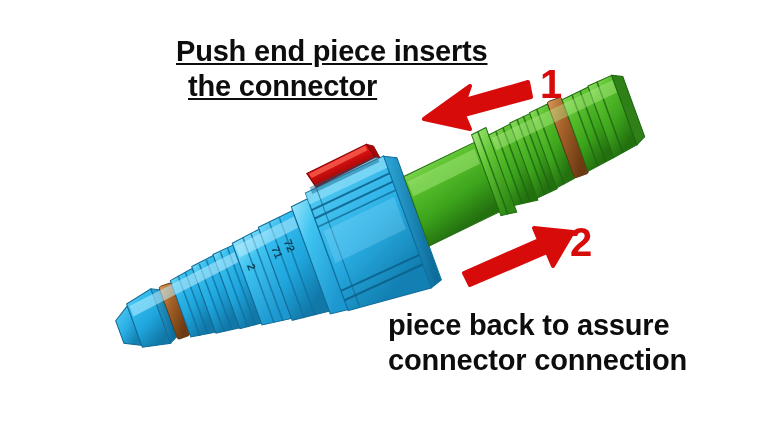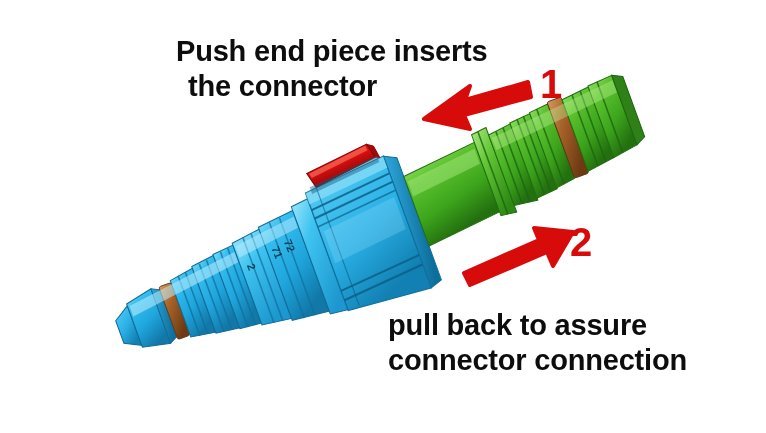--- a/index.html
+++ b/index.html
@@ -22,20 +22,21 @@
     font-weight: bold;
     font-size: 29px;
     line-height: 1.22;
     letter-spacing: -0.2px;
     white-space: nowrap;
   }
   #caption-top {
     left: 176px;
     top: 34px;
     text-align: left;
+    text-decoration: underline;
   }
   #caption-top .cap-line-2 {
     display: block;
     margin-left: 12px;
   }
   #caption-bottom {
     left: 388px;
     top: 308px;
     text-align: left;
   }
@@ -222,20 +223,20 @@
       <path d="M464 273 L539 240 L534 228 L573 232 L553 266 L547 252 L470 285 Z" fill="#d80b0b" stroke="#d80b0b" stroke-width="4" stroke-linejoin="round"></path>
     </g>
   </svg>
 
   <div class="caption" id="caption-top">
     <span class="cap-line-1">Push end piece inserts</span>
     <span class="cap-line-2" style="display: block;">the connector</span>
   </div>
 
   <div class="caption" id="caption-bottom">
-    <span class="cap-line-1">pull back to assure</span>
+    <span class="cap-line-1">piece back to assure</span>
     <span class="cap-line-2" style="display: block;">connector connection</span>
   </div>
 
   <div class="num-label" id="num-1">1</div>
   <div class="num-label" id="num-2">2</div>
 
 </div>
 
 </body></html>

